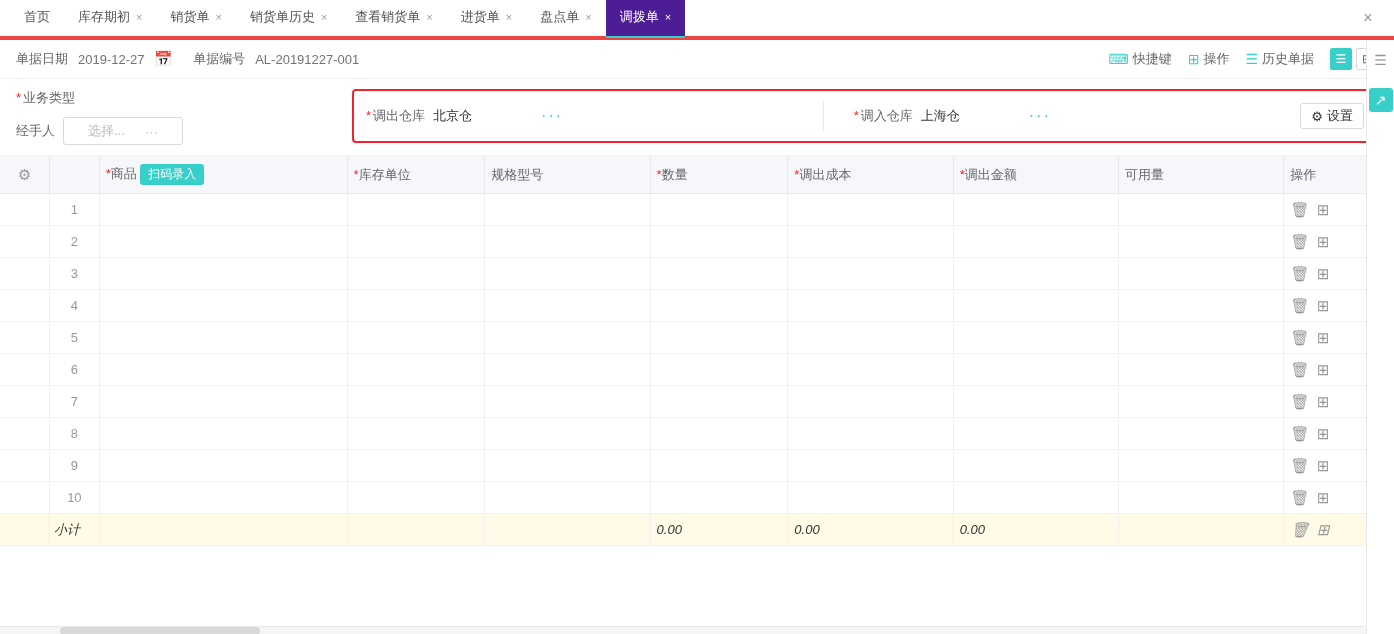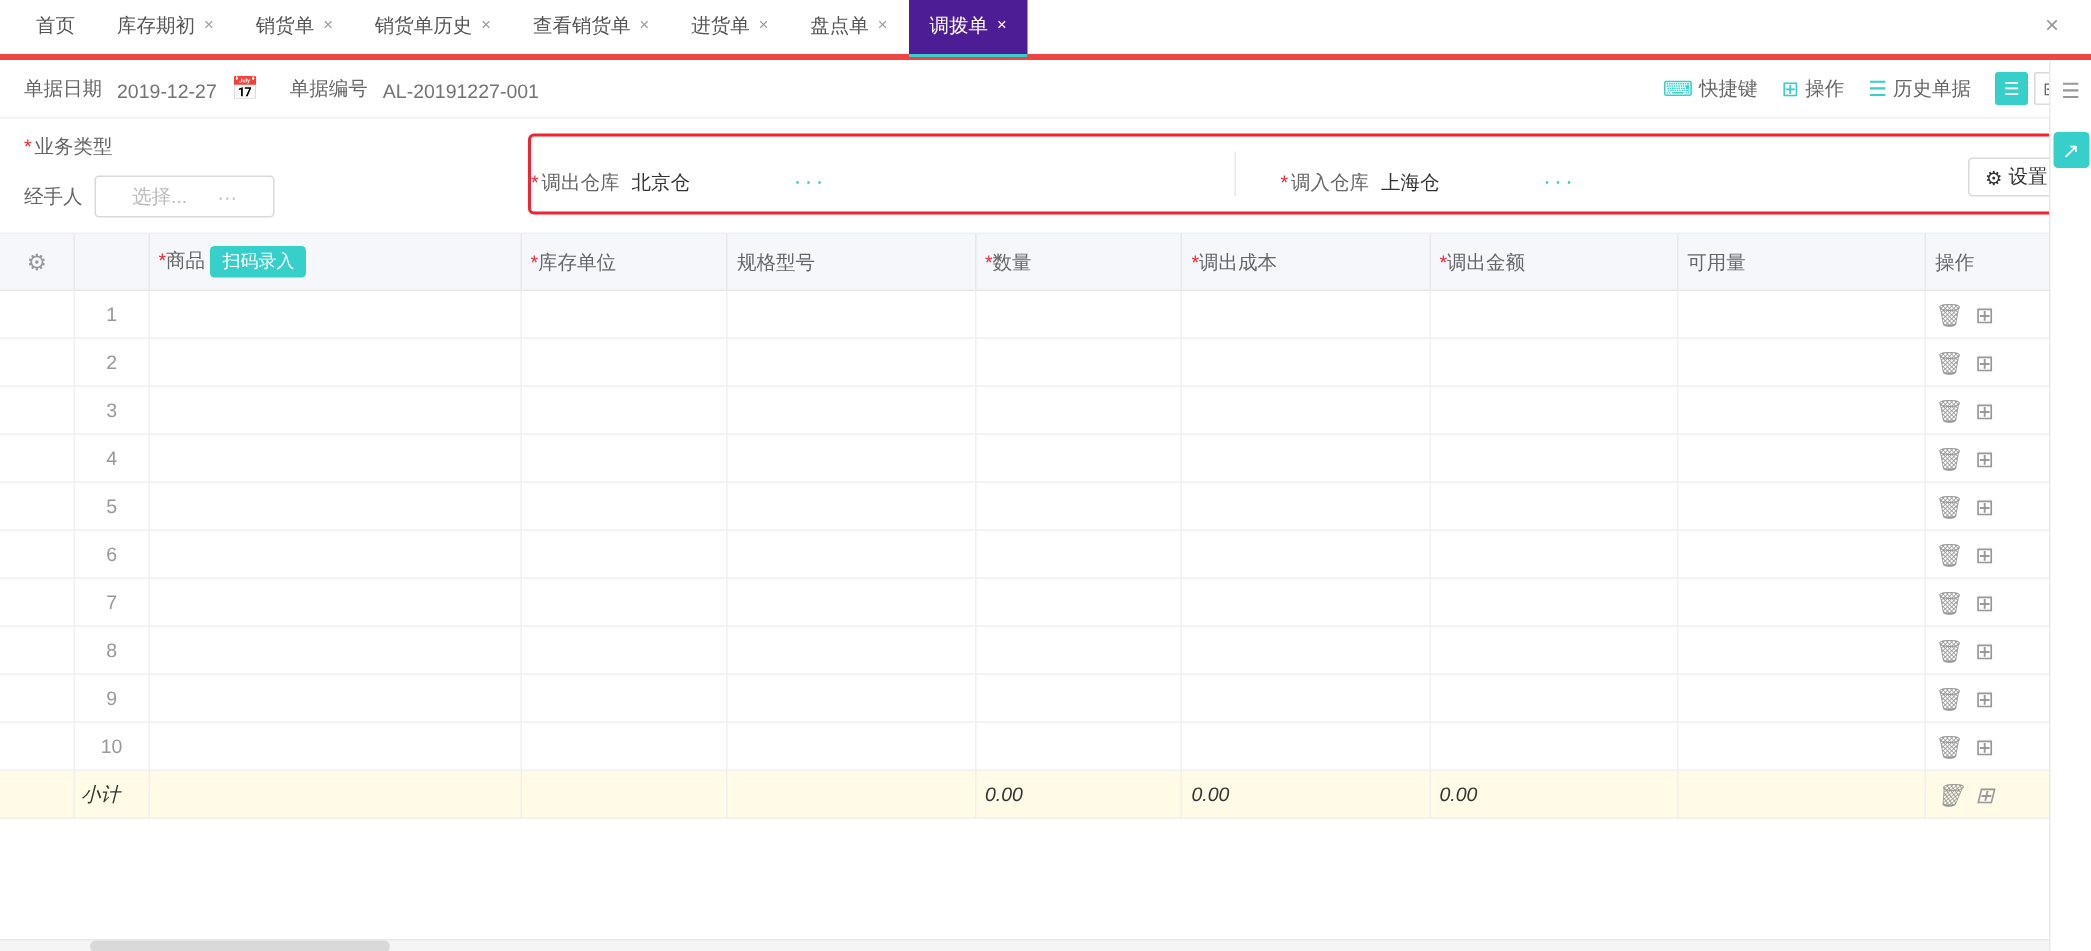--- a/index.html
+++ b/index.html
@@ -53,21 +53,21 @@
     .toolbar {
       display: flex;
       align-items: center;
       padding: 8px 16px;
       border-bottom: 1px solid #f0f0f0;
       background: #fff;
       gap: 20px;
     }
     .toolbar-left {
       display: flex;
-      align-items: flex-end;
+      align-items: center;
       gap: 10px;
     }
     .toolbar-label { color: #666; font-size: 13px; }
     .toolbar-value { color: #737373; font-size: 13px; }
     .calendar-icon {
       color: #36cfc9;
       font-size: 15px;
       cursor: pointer;
     }
     .toolbar-right {
@@ -126,23 +126,23 @@
     .form-left {
       display: flex;
       flex-direction: column;
       gap: 10px;
       min-width: 320px;
     }
     .form-right {
       flex: 1;
       border: 2px solid #f5222d;
       border-radius: 4px;
-      padding: 10px 0;
-      display: flex;
-      align-items: flex-end;
+      padding: 10px 12px;
+      display: flex;
+      align-items: center;
       gap: 20px;
     }
     .form-field {
       display: flex;
       align-items: center;
       gap: 8px;
     }
     .field-label {
       color: #666;
       font-size: 13px;

